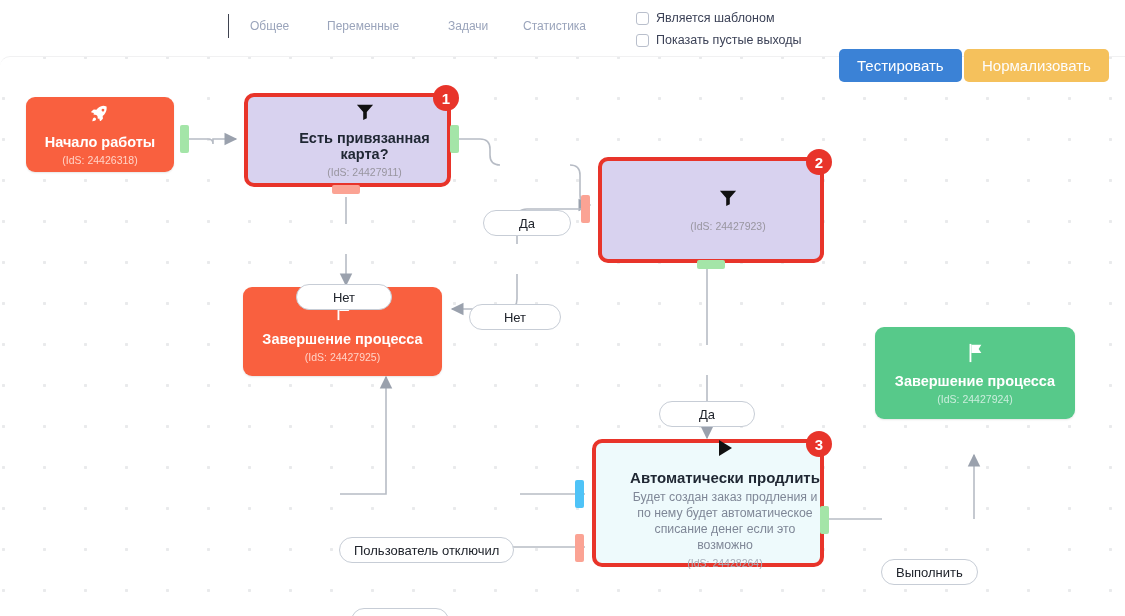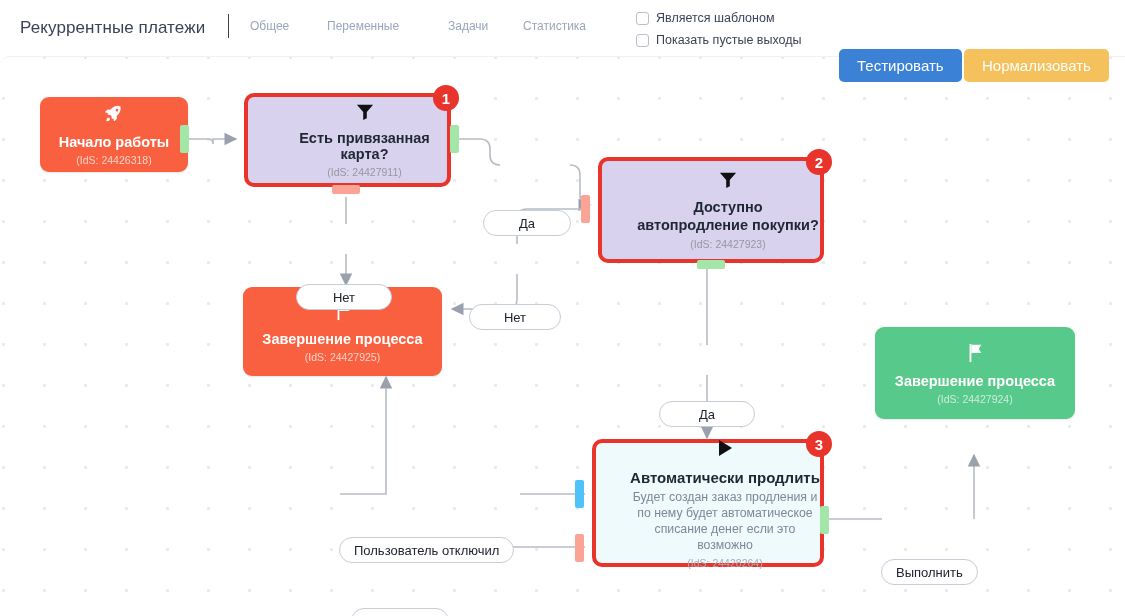--- a/index.html
+++ b/index.html
@@ -140,21 +140,20 @@
     display: flex; align-items: center; justify-content: center;
     font-size: 13px; color: #20242c;
     padding: 0 14px; white-space: nowrap;
     z-index: 15;
   }
 </style>
 </head>
 <body>
 
 <div id="topbar">
-  <div id="title">Рекуррентные платежи</div>
   <div id="divider"></div>
 
   <div class="tab" id="tab0">Общее</div>
   <div class="tab" id="tab1">Переменные</div>
   <div class="tab" id="tab2">Задачи</div>
   <div class="tab" id="tab3">Статистика</div>
 
   <label class="chkrow" id="chkrow0">
     <span class="chkbox"></span>
     <span>Является шаблоном</span>
@@ -196,21 +195,21 @@
       <path d="M340,437 L386,437 L386,320" marker-end="url(#arr)"></path>
 
       <path d="M585,490 L455,490"></path>
       <path d="M352,490 L386,490"></path>
 
       <path d="M828,462 L882,462"></path>
       <path d="M974,462 L974,412 L974,398" marker-end="url(#arr)"></path>
     </g>
   </svg>
 
-  <div class="node n-orange" style="left:40px; top:40px; width:148px; height:75px;">
+  <div class="node n-orange" style="left:26px; top:40px; width:148px; height:75px;">
     <div class="nicon">
       <svg width="22" height="22" viewBox="0 0 24 24" fill="#fff">
         <path d="M15.5 3c-3 .4-5.6 2-7.4 4.3L5.6 7a1 1 0 0 0-.9.3L2.6 9.4a.6.6 0 0 0 .3 1l2.4.6c-.2.6-.3 1.1-.4 1.6l3 .4 1.3 1.3.4 3c.5-.1 1-.2 1.6-.4l.6 2.4a.6.6 0 0 0 1 .3l2.1-2.1c.2-.2.3-.6.3-.9l-.3-2.5c2.3-1.8 3.9-4.4 4.3-7.4.1-1 .1-2-.1-2.9A11 11 0 0 0 15.5 3zm.9 5.6a1.5 1.5 0 1 1-2.1-2.1 1.5 1.5 0 0 1 2.1 2.1zM4.8 16.3c-.9.9-1.2 3.6-1.2 3.6s2.7-.3 3.6-1.2a1.7 1.7 0 0 0-2.4-2.4z"></path>
       </svg>
     </div>
     <div class="ntitle">Начало работы</div>
     <div class="nids">(IdS: 24426318)</div>
   </div>
   <div class="port p-green" style="left:180px; top:68px; width:9px; height:28px;"></div>
 
@@ -226,21 +225,20 @@
   <div class="badge" style="left:433px; top:28px;">1</div>
   <div class="port p-green" style="left:450px; top:68px; width:9px; height:28px;"></div>
   <div class="port p-red" style="left:332px; top:128px; width:28px; height:9px;"></div>
 
   <div class="node n-purple n-sel" style="left:598px; top:100px; width:226px; height:106px;">
     <div class="nicon">
       <svg width="22" height="18" viewBox="0 0 24 20" fill="#111">
         <path d="M3 2h18l-7 8v7l-4 2v-9z"></path>
       </svg>
     </div>
-    <div class="ntitle" style="line-height:18px; max-width:190px;">Доступно автопродление покупки?</div>
     <div class="nids">(IdS: 24427923)</div>
   </div>
   <div class="badge" style="left:806px; top:92px;">2</div>
   <div class="port p-red" style="left:581px; top:138px; width:9px; height:28px;"></div>
   <div class="port p-green" style="left:697px; top:203px; width:28px; height:9px;"></div>
 
   <div class="node n-orange" style="left:243px; top:230px; width:199px; height:89px;">
     <div class="nicon">
       <svg width="20" height="22" viewBox="0 0 22 24" fill="#fff">
         <path d="M5 2h2v20H5z"></path>

